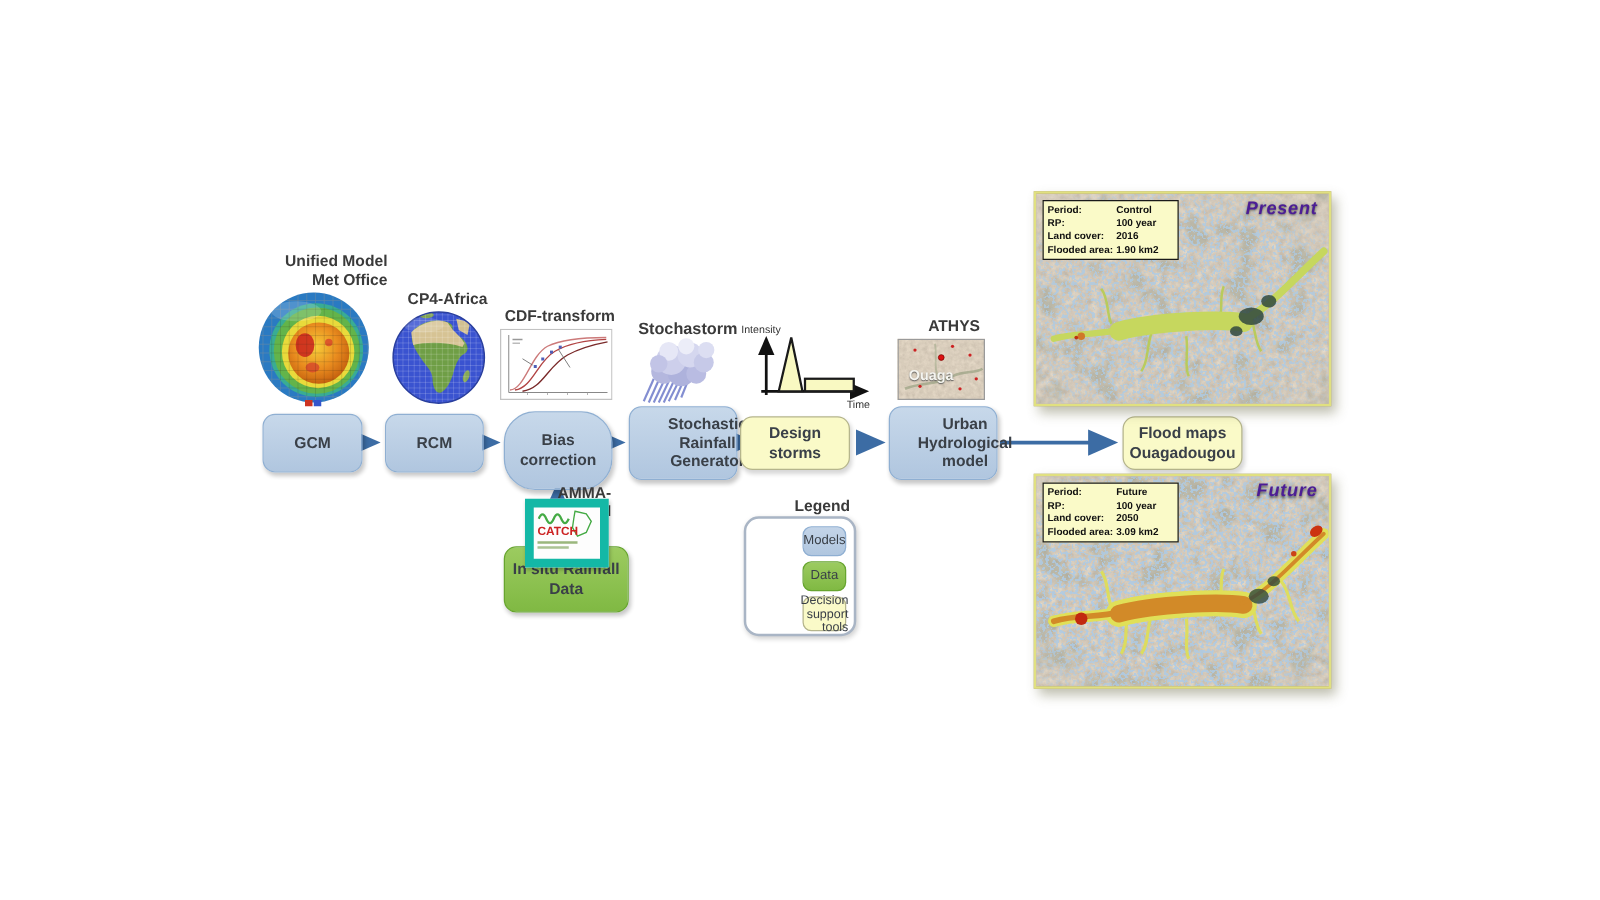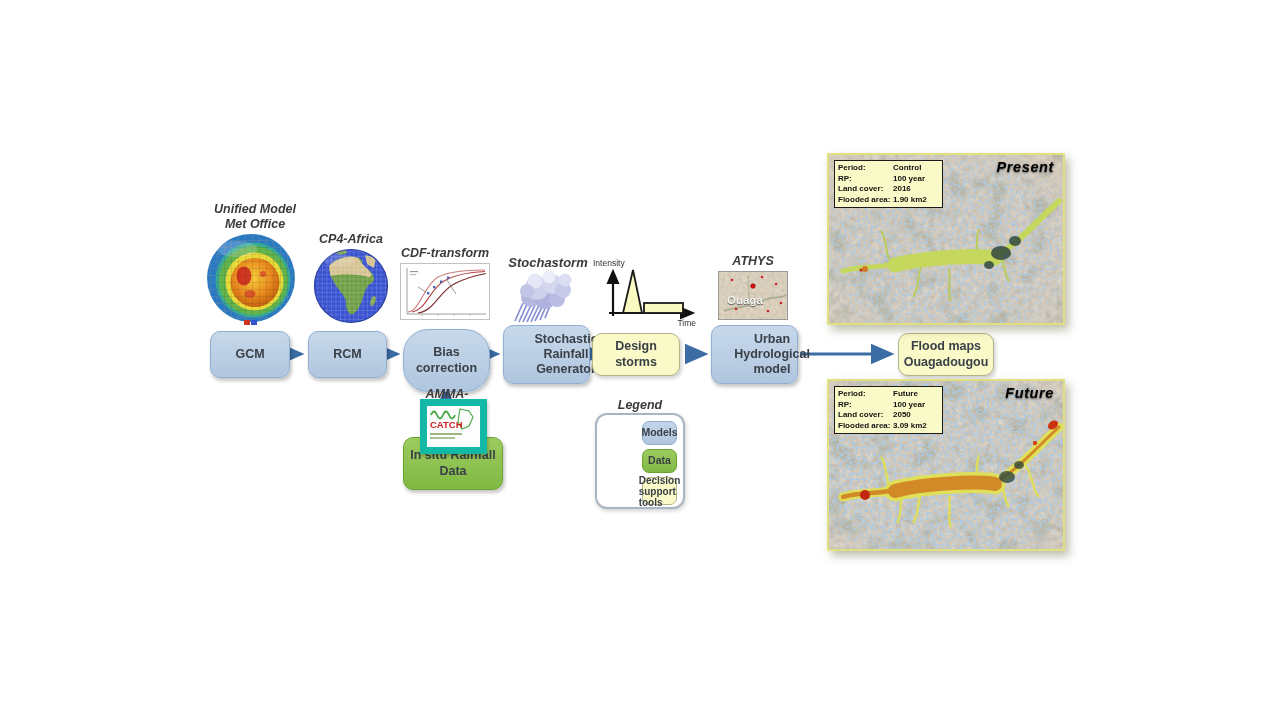--- a/index.html
+++ b/index.html
@@ -1,49 +1,49 @@
 <!DOCTYPE html>
 <html><head>
 <meta charset="utf-8">
 <style>
   html,body{margin:0;padding:0;background:#ffffff;}
   .canvas{position:relative;width:1280px;height:720px;background:#ffffff;overflow:hidden;
           font-family:"Liberation Sans",sans-serif;}
   .abs{position:absolute;}
-  .caption{position:absolute;text-align:center;font-weight:600;font-size:12.5px;
-           color:#3a3a3a;line-height:15px;z-index:3;font-style:italic;}
+  .caption{position:absolute;text-align:right;font-weight:600;font-size:12.5px;
+           color:#3a3a3a;line-height:15px;z-index:3;}
   .box{position:absolute;display:flex;align-items:center;justify-content:center;
        text-align:center;border-radius:10px;font-weight:600;font-size:12.5px;
        line-height:1.22;color:#3a4048;padding:2px 5px;box-sizing:border-box;z-index:2;}
   .model{background:linear-gradient(180deg,#c7d8ea,#b0c6df);border:1.5px solid #8fafd2;
          box-shadow:1.5px 2.5px 3.5px rgba(0,0,0,.22);}
   .data{background:linear-gradient(180deg,#9ccb60,#80b943);border:1.5px solid #67a52f;
         box-shadow:1.5px 2.5px 3.5px rgba(0,0,0,.22);}
   .decision{background:#fafac8;border:1px solid #b5b58c;
             box-shadow:1.5px 2.5px 3.5px rgba(0,0,0,.16);}
   .arrows{position:absolute;left:0;top:0;z-index:1;pointer-events:none;}
   .legend-wrap{position:absolute;left:595px;top:413px;width:90px;height:96px;background:#fff;
                border:2px solid #a9b5c5;border-radius:12px;box-shadow:1px 2px 4px rgba(0,0,0,.18);
                box-sizing:border-box;padding:6px;z-index:2;}
-  .legend-item{border-radius:7px;font-weight:700;font-size:10.5px;color:#3a4048;
-               display:flex;align-items:center;justify-content:center;text-align:left;
+  .legend-item{border-radius:7px;font-weight:400;font-size:10.5px;color:#3a4048;
+               display:flex;align-items:center;justify-content:center;text-align:right;
                margin-bottom:4px;box-sizing:border-box;line-height:1.1;margin-left:39px;}
   .li-model{height:24px;background:linear-gradient(180deg,#c3d4e8,#b0c6df);border:1px solid #8fafd2;}
   .li-data{height:24px;background:linear-gradient(180deg,#9ccb60,#80b943);border:1px solid #67a52f;}
   .li-decision{height:28px;background:#fafac8;border:1px solid #b5b58c;font-size:10px;padding:1px 2px;}
   .map{position:absolute;width:238px;height:172px;border:2px solid #e0e080;box-sizing:border-box;
        box-shadow:inset 0 0 0 1px rgba(255,255,248,.85), 4px 5px 9px rgba(110,110,75,.45);
        background:#a5927e;z-index:2;overflow:hidden;}
   .mapinfo{position:absolute;left:5px;top:5px;background:#fafac8;border:1px solid #1a1a1a;
            padding:2px 4px 2px 3px;font-size:8px;font-weight:bold;line-height:10.5px;color:#101010;
            min-width:100px;z-index:4;}
   .inforow{display:flex;white-space:nowrap;}
   .inforow .lbl{width:55px;}
   .maptag{position:absolute;right:9px;top:4px;font-style:italic;font-weight:bold;font-size:14.5px;
-          letter-spacing:.6px;color:#000000;text-shadow:0 1px 2px rgba(70,70,70,.85);z-index:4;}
+          letter-spacing:.6px;color:#4c1d95;text-shadow:0 1px 2px rgba(70,70,70,.85);z-index:4;}
   .ammalogo{position:absolute;left:420px;top:399px;width:53px;height:41px;background:#fdfdfd;
             border:7px solid #14b8a6;box-shadow:1px 2px 3px rgba(0,0,0,.25);z-index:3;}
   svg{display:block;}
 </style>
 </head>
 <body>
 
 <div class="canvas">
 
   <svg class="arrows" width="1280" height="720">

